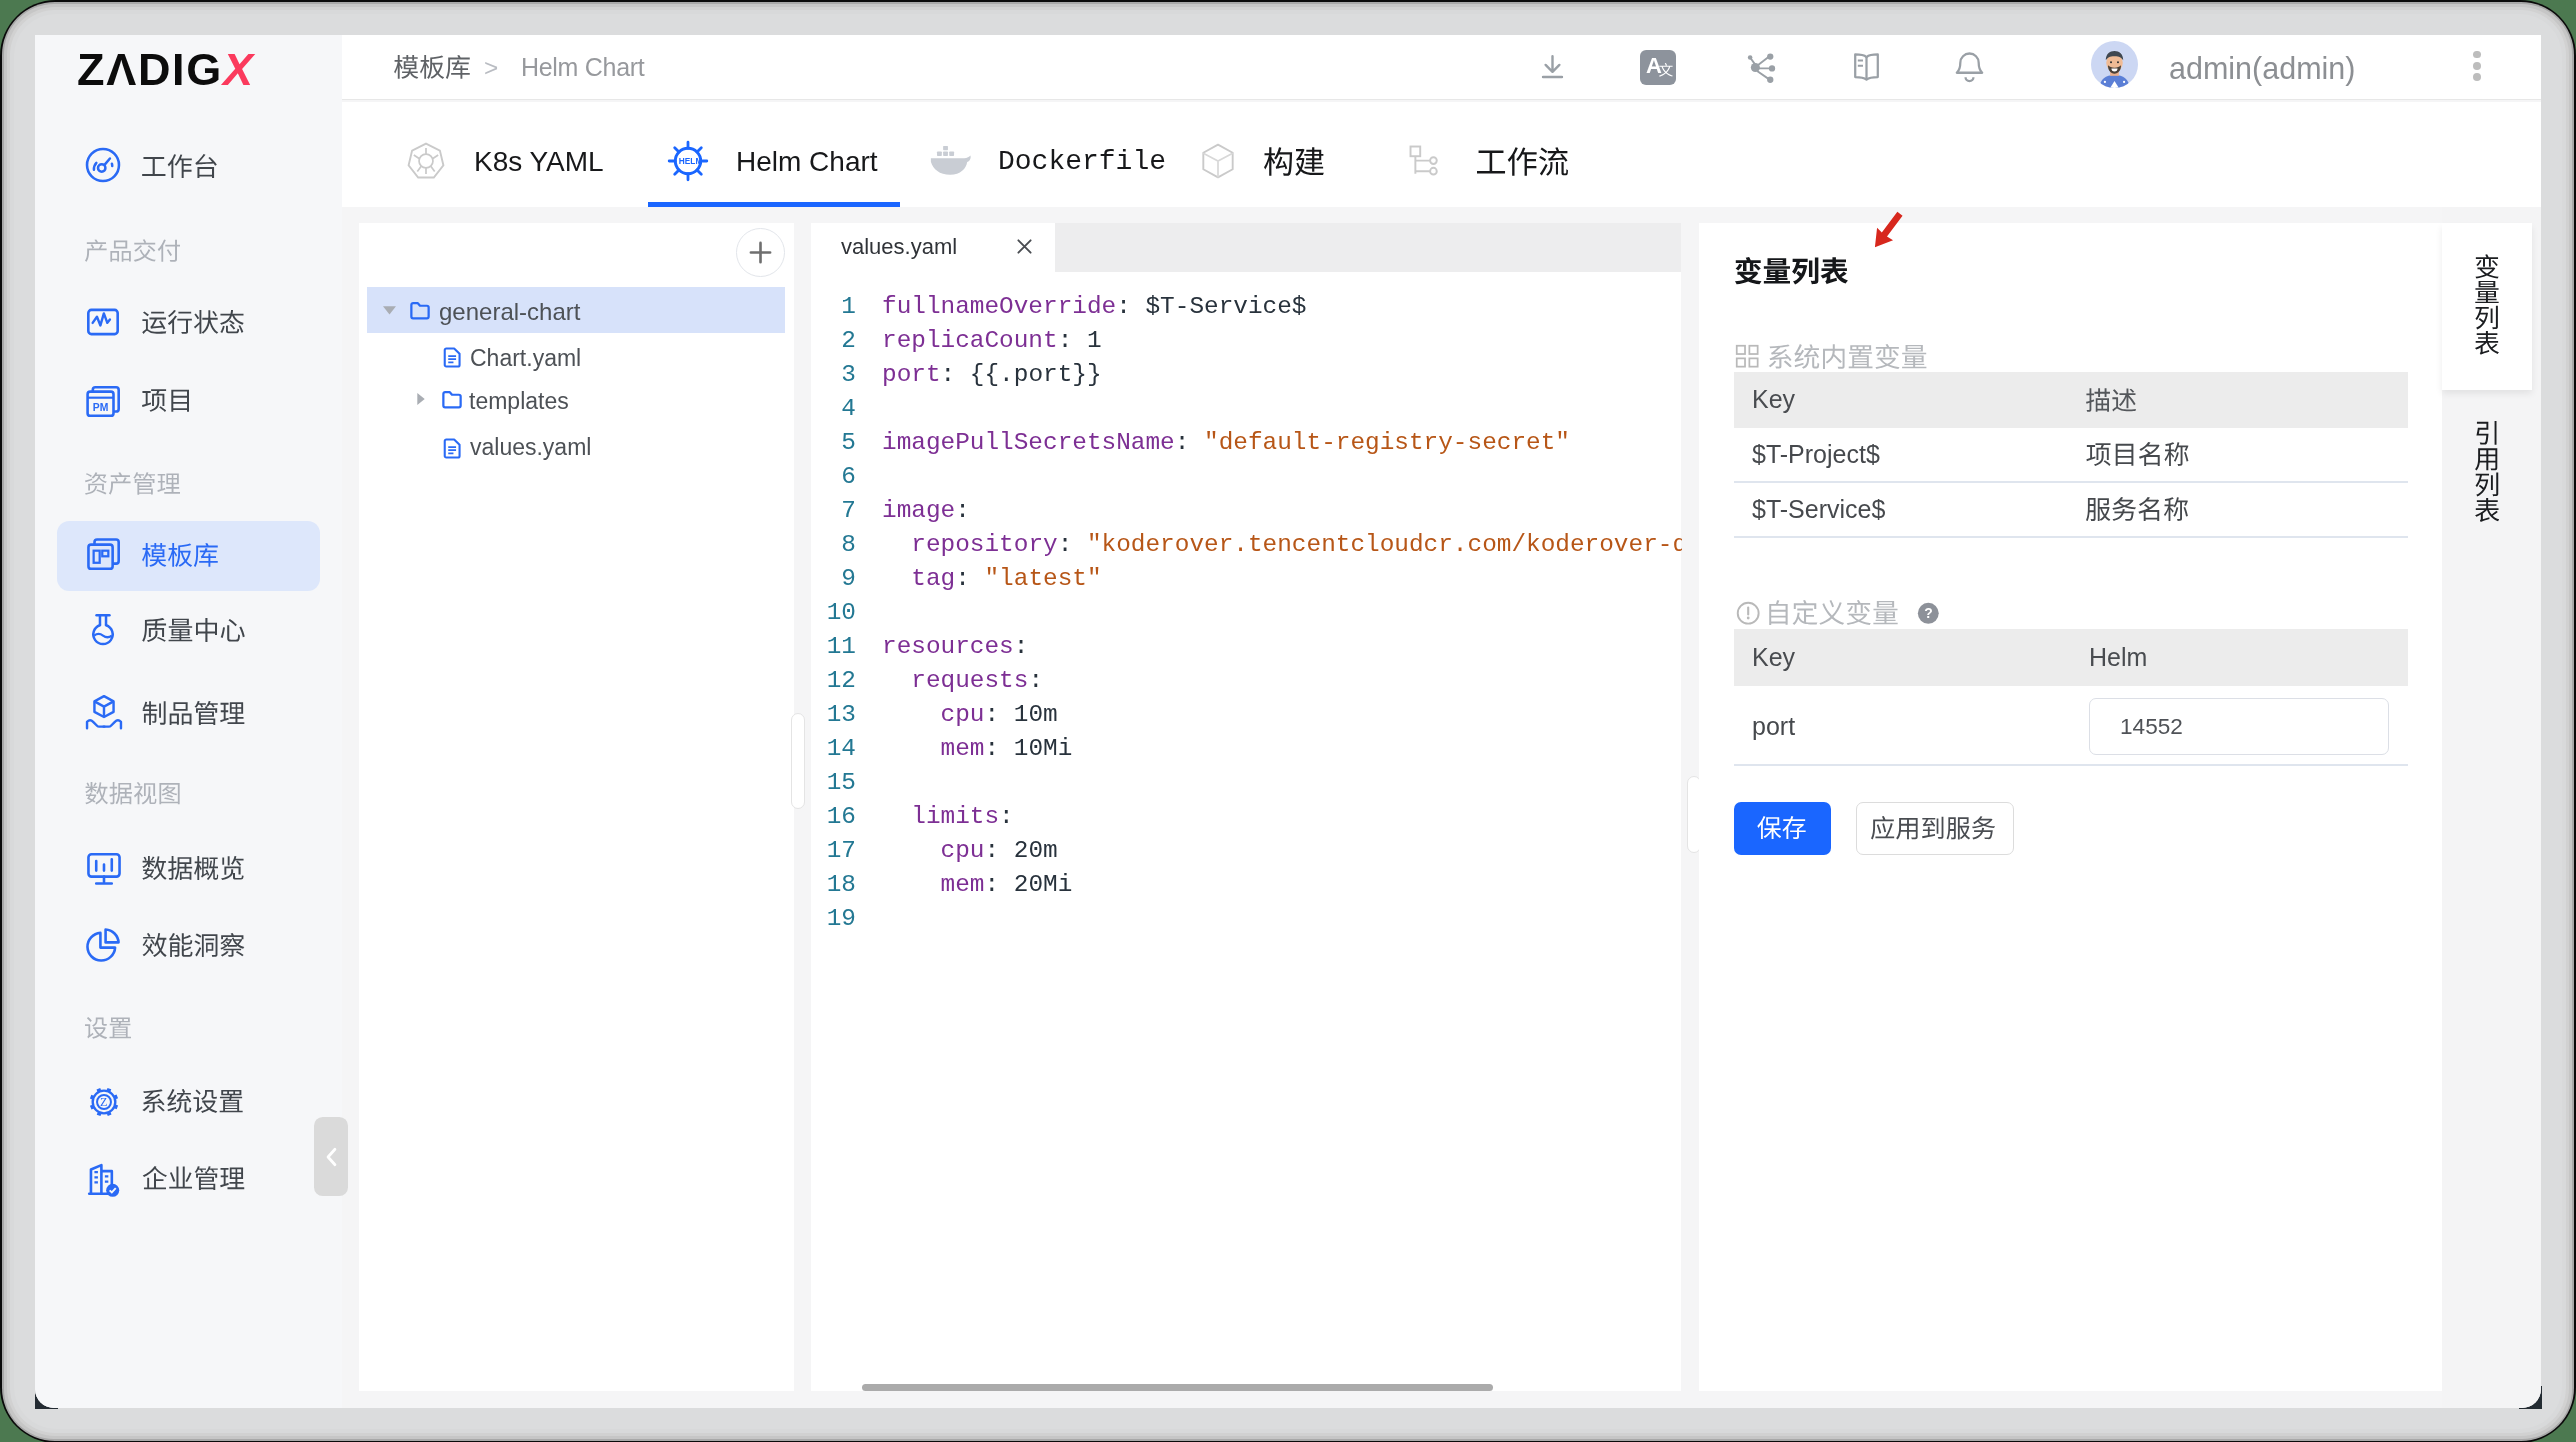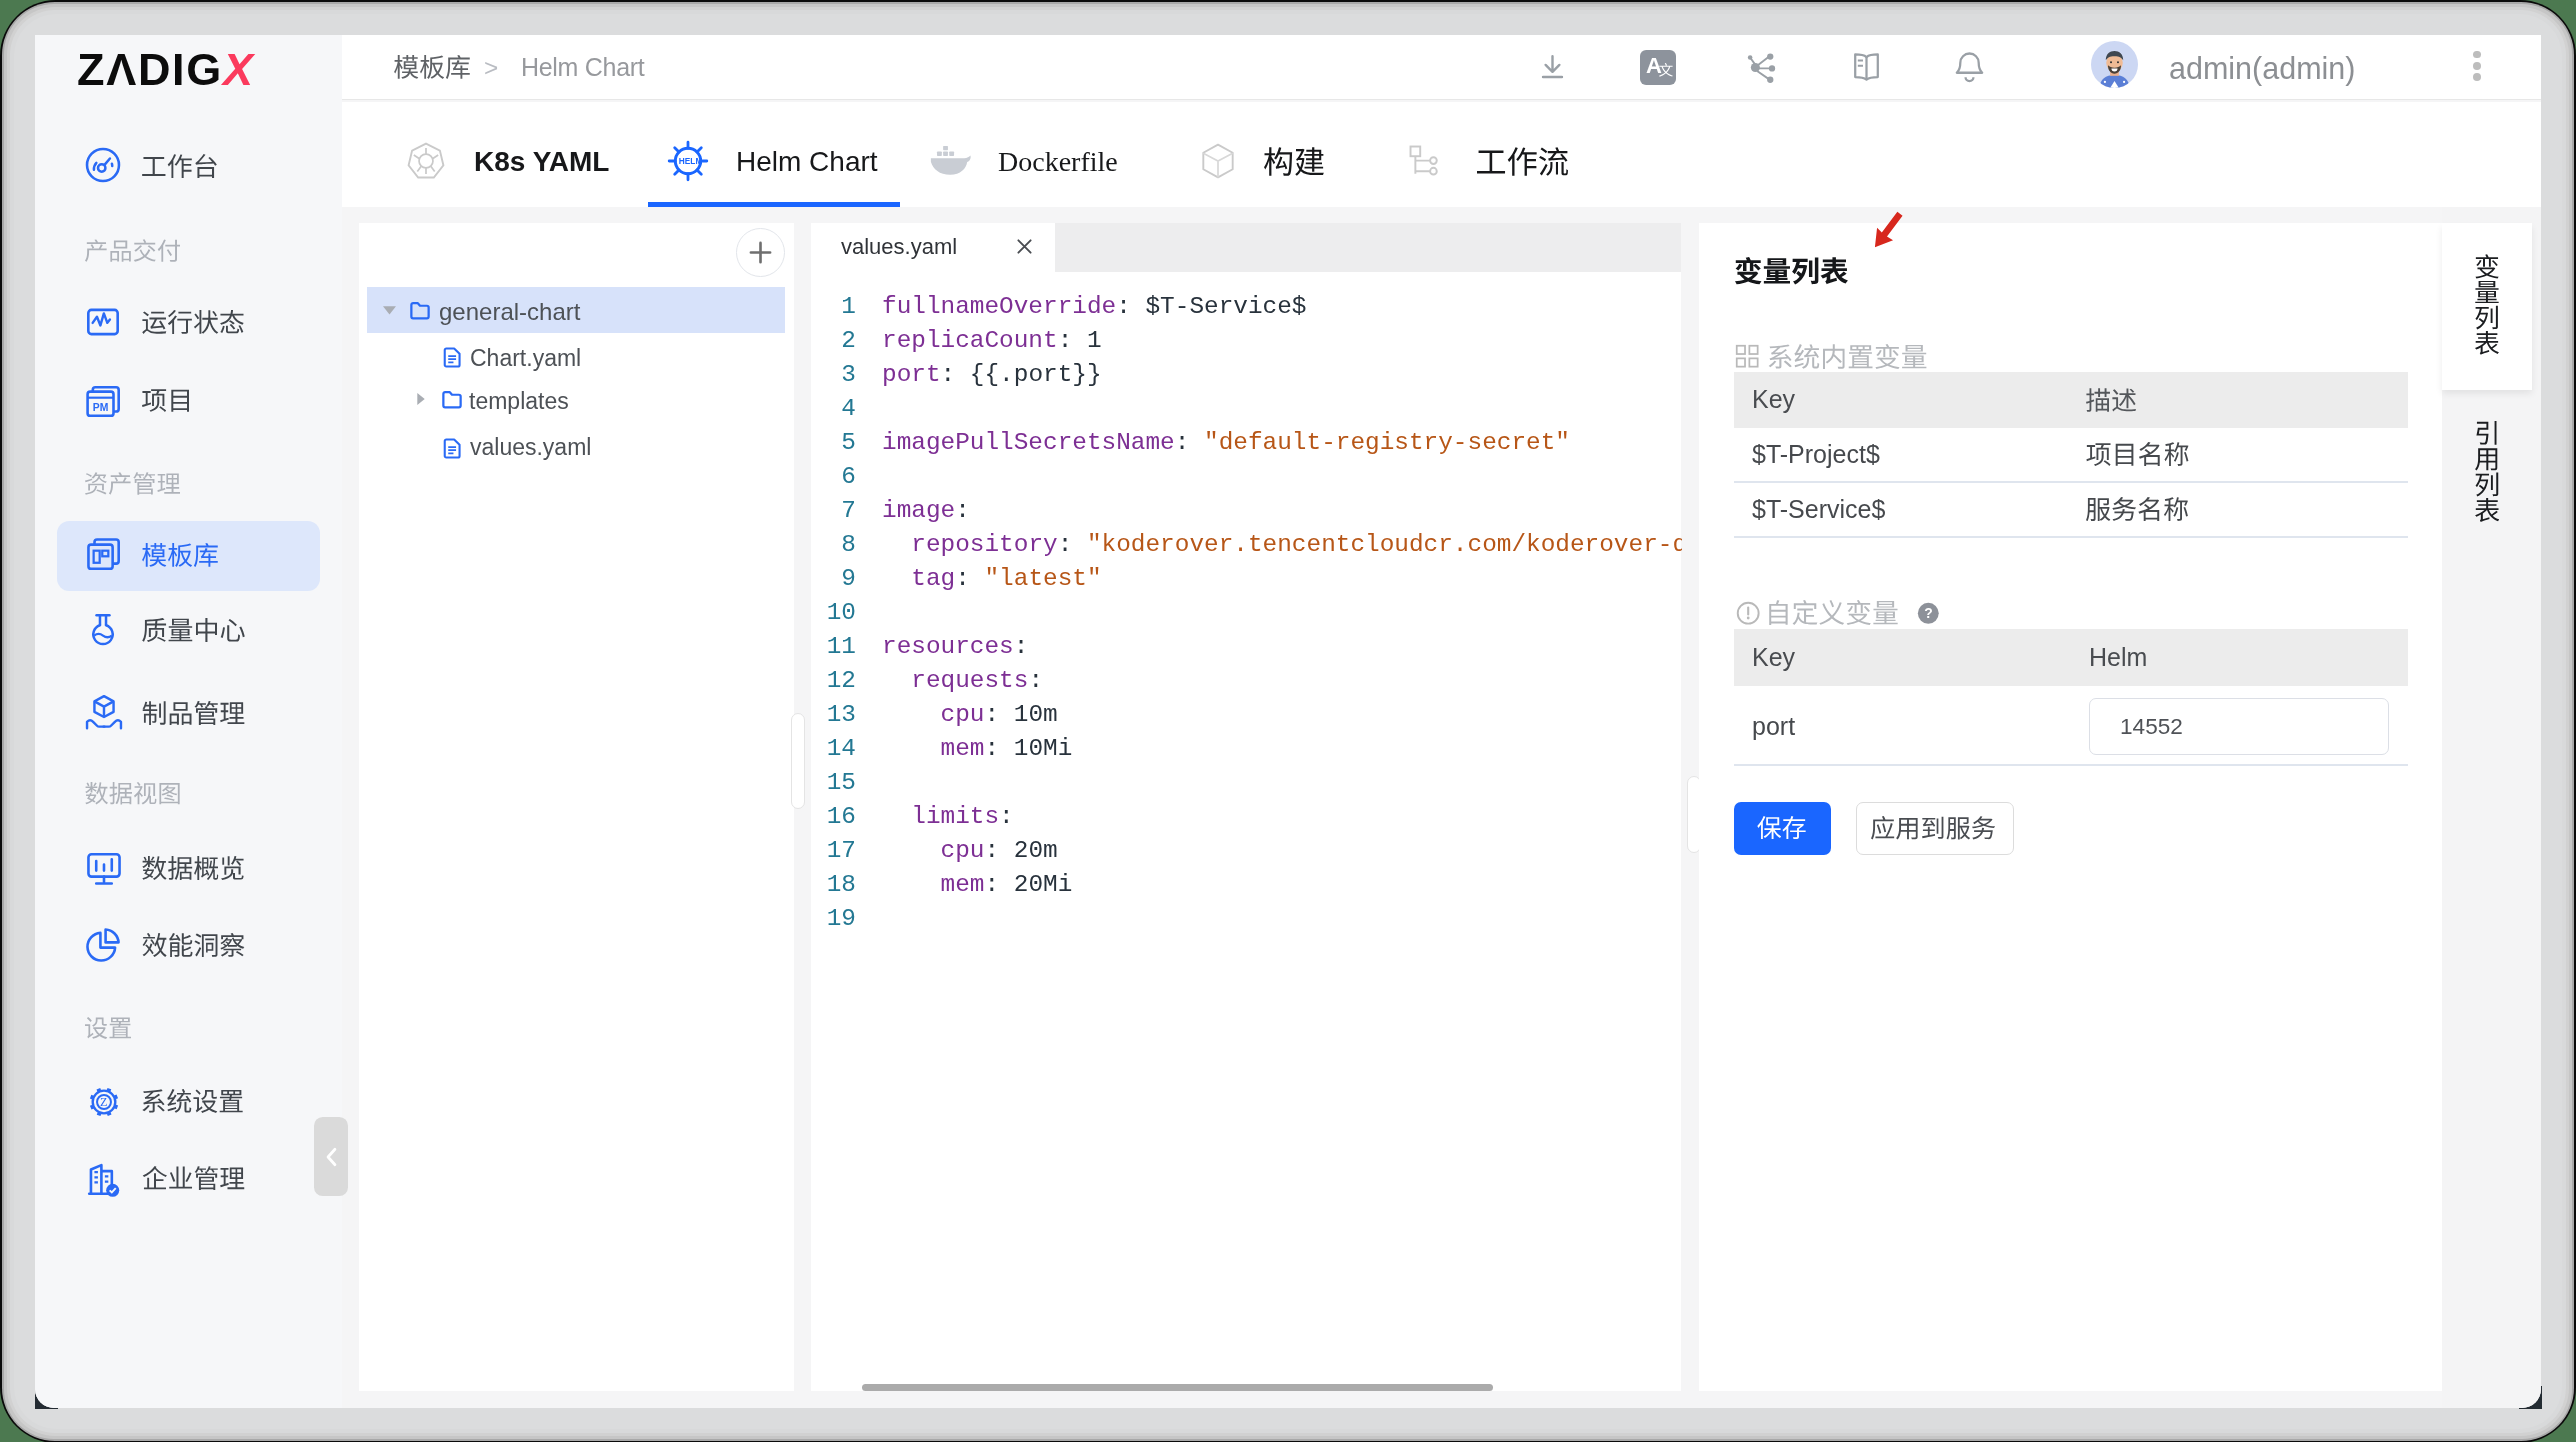--- a/index.html
+++ b/index.html
@@ -179,37 +179,37 @@
     </svg>
     <div style="position:absolute;left:2134px;top:14px;font-family:'Liberation Sans',sans-serif;font-size:30.5px;line-height:38px;color:#8c8f93;font-weight:400;letter-spacing:0;white-space:nowrap">admin(admin)</div>
     <div style="position:absolute;left:2438px;top:15.7px;width:7.8px;height:7.8px;border-radius:50%;background:#bdbdbd"></div>
     <div style="position:absolute;left:2438px;top:27px;width:7.8px;height:7.8px;border-radius:50%;background:#bdbdbd"></div>
     <div style="position:absolute;left:2438px;top:38px;width:7.8px;height:7.8px;border-radius:50%;background:#bdbdbd"></div>
     <svg style="position:absolute;left:371px;top:106px" width="40" height="40" viewBox="0 0 46 46">
       <path d="M23 3 L39 11 L43 28 L32 42 L14 42 L3 28 L7 11 Z" fill="none" stroke="#cacaca" stroke-width="2.2"></path>
       <circle cx="23" cy="23" r="8" fill="none" stroke="#cacaca" stroke-width="2"></circle>
       <path d="M23 15 V8 M23 31 v7 M15.5 20.5 L9 16 M30.5 20.5 L37 16 M17.5 29 l-4.5 6 M28.5 29 l4.5 6" stroke="#cacaca" stroke-width="2"></path>
     </svg>
-    <div style="position:absolute;left:439px;top:109px;font-family:'Liberation Sans',sans-serif;font-size:28px;line-height:35px;color:#17181a;font-weight:700;letter-spacing:0;white-space:nowrap">K8s YAML</div>
+    <div style="position:absolute;left:439px;top:109px;font-family:'Liberation Sans',sans-serif;font-size:28px;line-height:35px;color:#17181a;font-weight:400;letter-spacing:0;white-space:nowrap">K8s YAML</div>
     <svg style="position:absolute;left:632px;top:105px" width="42" height="42" viewBox="0 0 48 48">
       <circle cx="24" cy="24" r="14.5" fill="none" stroke="#1a66ff" stroke-width="3.4"></circle>
       <path d="M24 9.5 V2.5 M24 38.5 v7 M9.5 24 h-7 M38.5 24 h7 M13.7 13.7 L8.8 8.8 M34.3 13.7 l4.9-4.9 M13.7 34.3 l-4.9 4.9 M34.3 34.3 l4.9 4.9" stroke="#1a66ff" stroke-width="3.2" stroke-linecap="round"></path>
       <text x="13.5" y="27.5" font-family="Liberation Sans" font-weight="700" font-size="9.5" fill="#1a66ff">HELM</text>
     </svg>
     <div style="position:absolute;left:701px;top:109px;font-family:'Liberation Sans',sans-serif;font-size:28px;line-height:35px;color:#17181a;font-weight:400;letter-spacing:0;white-space:nowrap">Helm Chart</div>
     <svg style="position:absolute;left:894px;top:110px" width="44" height="35" viewBox="0 0 50 40">
       <g fill="#c9cdd4">
         <rect x="16" y="1" width="5.5" height="5" rx="0.8"></rect>
         <rect x="9" y="7.5" width="5.5" height="5" rx="0.8"></rect>
         <rect x="16" y="7.5" width="5.5" height="5" rx="0.8"></rect>
         <rect x="23" y="7.5" width="5.5" height="5" rx="0.8"></rect>
         <path d="M2 15 h38 c3.5 0 6-1.5 7-3 1 1.5 0.6 6-3.5 7.5 -1.2 7.5-7.5 14.5-19.5 14.5 C12 34 4.5 27.5 2 19 Z"></path>
       </g>
     </svg>
-    <div style="position:absolute;left:963px;top:109px;font-family:Liberation Serif, serif;font-size:28px;line-height:35px;color:#17181a;font-weight:400;letter-spacing:0;white-space:nowrap">Dockerfile</div>
+    <div style="position:absolute;left:963px;top:109px;font-family:Liberation Mono, monospace;font-size:28px;line-height:35px;color:#17181a;font-weight:400;letter-spacing:0;white-space:nowrap">Dockerfile</div>
     <svg style="position:absolute;left:1164px;top:107px" width="38" height="38" viewBox="0 0 44 44">
       <path d="M22 3 L39 12.5 V31.5 L22 41 L5 31.5 V12.5 Z" fill="none" stroke="#cacaca" stroke-width="2.2" stroke-linejoin="round"></path>
       <path d="M5 13 L22 22 L39 13 M22 22 V41" fill="none" stroke="#d8d8d8" stroke-width="2"></path>
     </svg>
     <div style="position:absolute;left:1229px;top:112px;width:60px;height:29px"><svg width="60" height="29" viewBox="1.2 -30.2 69.5 33.1">
         <path d="M18.6 -30.2C17.4 -25.4 15.4 -20.6 12.9 -17.5C13.5 -17.2 14.6 -16.3 15.1 -15.9C16.3 -17.5 17.5 -19.5 18.5 -21.8H31C30.6 -7.1 30 -1.5 28.9 -0.3C28.6 0.2 28.2 0.3 27.6 0.3C26.8 0.3 25.1 0.3 23.2 0.1C23.6 0.9 23.9 2 24 2.8C25.8 2.9 27.6 2.9 28.7 2.8C29.8 2.6 30.6 2.3 31.4 1.3C32.7 -0.4 33.2 -6 33.7 -22.9C33.7 -23.3 33.8 -24.3 33.8 -24.3H19.5C20.2 -26 20.8 -27.8 21.2 -29.7ZM22.8 -13.5C23.4 -12.2 24 -10.7 24.6 -9.3L18.2 -8.2C19.8 -11.2 21.4 -14.9 22.5 -18.6L19.9 -19.4C19 -15.2 17 -10.7 16.3 -9.5C15.7 -8.4 15.2 -7.5 14.7 -7.4C14.9 -6.7 15.4 -5.5 15.5 -5C16.2 -5.4 17.3 -5.7 25.3 -7.3C25.6 -6.3 25.9 -5.4 26.1 -4.7L28.2 -5.6C27.6 -7.8 26.1 -11.5 24.7 -14.3ZM7.2 -30.2V-23.3H1.8V-20.8H6.9C5.8 -15.8 3.5 -10.1 1.2 -7.1C1.7 -6.4 2.3 -5.3 2.6 -4.5C4.3 -6.9 5.9 -10.8 7.2 -14.9V2.8H9.8V-15.8C10.8 -13.9 12 -11.7 12.5 -10.5L14.2 -12.5C13.5 -13.6 10.7 -18 9.8 -19.1V-20.8H13.9V-23.3H9.8V-30.2Z M50.2 -27.2V-25H56.9V-22.3H47.9V-20.2H56.9V-17.4H49.9V-15.2H56.9V-12.4H49.6V-10.4H56.9V-7.5H48.1V-5.4H56.9V-1.8H59.5V-5.4H69.7V-7.5H59.5V-10.4H68.4V-12.4H59.5V-15.2H67.5V-20.2H70V-22.3H67.5V-27.2H59.5V-30.2H56.9V-27.2ZM59.5 -20.2H65.1V-17.4H59.5ZM59.5 -22.3V-25H65.1V-22.3ZM39.5 -14.1C39.5 -14.5 40.3 -15 40.9 -15.3H45.3C44.9 -12.1 44.1 -9.3 43.2 -6.9C42.2 -8.4 41.4 -10.2 40.8 -12.3L38.8 -11.6C39.7 -8.7 40.8 -6.4 42.1 -4.5C40.8 -2.2 39.2 -0.3 37.3 1.1C37.9 1.4 38.9 2.4 39.3 2.9C41 1.5 42.6 -0.3 43.8 -2.5C47.6 1.1 52.9 2 59.5 2H69.6C69.7 1.3 70.2 0.1 70.6 -0.5C68.8 -0.5 61 -0.5 59.5 -0.5C53.5 -0.5 48.5 -1.3 45 -4.8C46.4 -8.1 47.5 -12.3 48 -17.4L46.5 -17.7L46 -17.7H42.9C44.7 -20.4 46.5 -23.8 48.2 -27.3L46.4 -28.4L45.6 -28H38.3V-25.6H44.5C43.1 -22.4 41.3 -19.4 40.6 -18.5C39.9 -17.4 39 -16.5 38.4 -16.3C38.7 -15.8 39.3 -14.7 39.5 -14.1Z" fill="#17181a"></path>
       </svg></div>
     <svg style="position:absolute;left:1372px;top:108px" width="37" height="37" viewBox="0 0 42 42">
       <rect x="4" y="4" width="11" height="11" fill="none" stroke="#cacaca" stroke-width="2.2"></rect>
       <path d="M9.5 15 V35 M9.5 20 H26 M9.5 32 H26" fill="none" stroke="#cacaca" stroke-width="2.2"></path>

